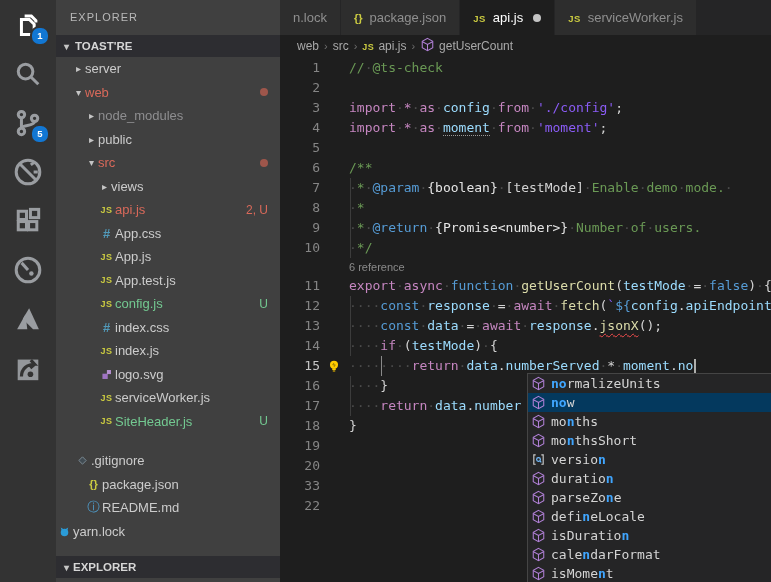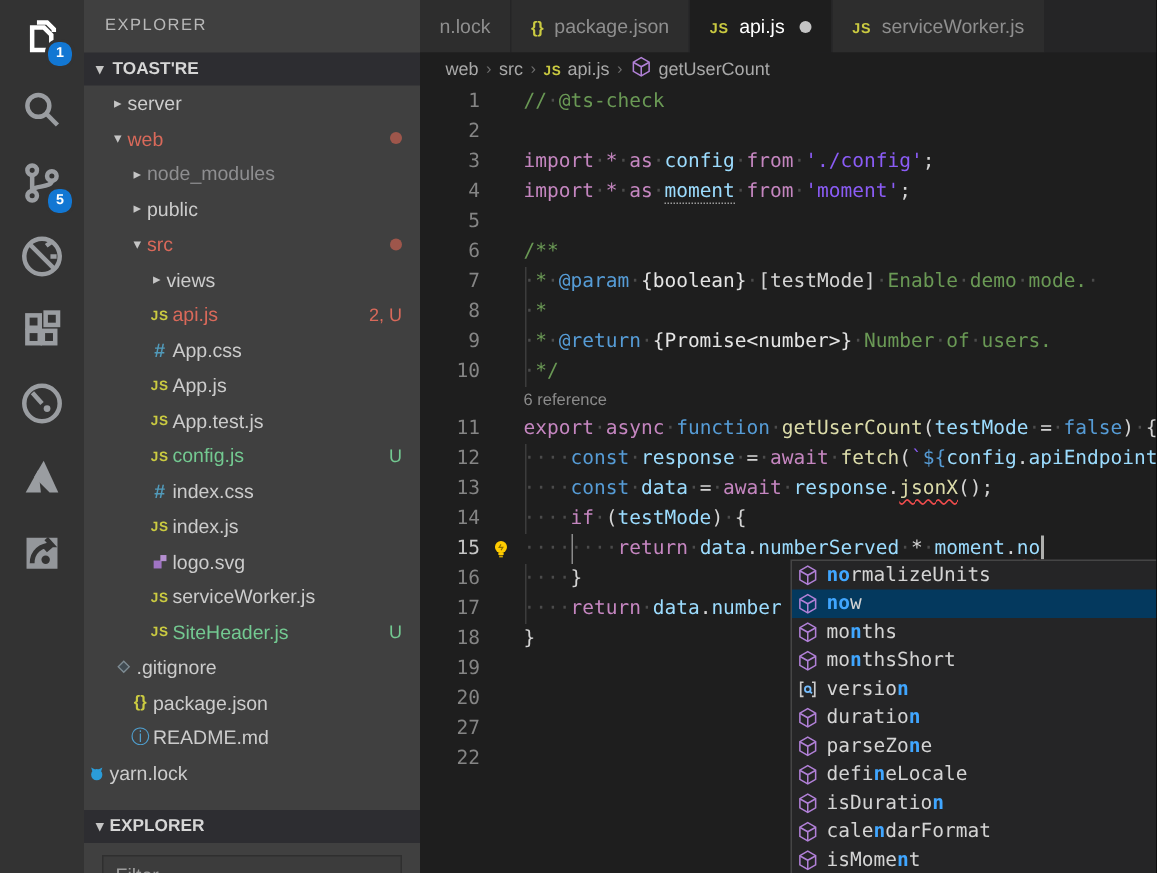--- a/index.html
+++ b/index.html
@@ -237,21 +237,21 @@
           </span>
           <span class="c-default">serviceWorker.js</span>
         </div>
         <div class="trow" style="padding-left: 42px;">
           <span class="ficon">
             <span class="js-glyph">JS</span>
           </span>
           <span class="c-added">SiteHeader.js</span>
           <span class="tbadge b-added">U</span>
         </div>
-        <div class="trow" style="padding-left: 18px;">
+        <div class="trow" style="padding-left: 18px; margin-top: 16px;">
           <span class="ficon">
             <svg width="13" height="13" viewBox="0 0 16 16">
               <rect x="4.8" y="4.8" width="6.4" height="6.4" transform="rotate(45 8 8)" fill="#414b52" stroke="#7e8c94" stroke-width="1.1"></rect>
             </svg>
           </span>
           <span class="c-default">.gitignore</span>
         </div>
         <div class="trow" style="padding-left: 29px;">
           <span class="ficon">
             <span class="json-glyph">{}</span>
@@ -345,21 +345,21 @@
               <circle cx="8" cy="6.5" r="4.6" fill="#ffcc00"></circle>
               <rect x="6" y="10.6" width="4" height="2" fill="#ffcc00"></rect>
               <rect x="6.6" y="13" width="2.8" height="1.4" fill="#d5aa00"></rect>
               <path d="M8 4.5l-1.4 2.2h2.8L8 9" stroke="#8a6d00" stroke-width="0.9" fill="none"></path>
             </svg></span></div>
         <div class="cline"><span class="guide" style="left: 70px;"></span><span class="lnum">16</span><span class="ltext"><span class="tk-d"><span class="ws">·</span><span class="ws">·</span><span class="ws">·</span><span class="ws">·</span>}</span></span></div>
         <div class="cline"><span class="guide" style="left: 70px;"></span><span class="lnum">17</span><span class="ltext"><span class="tk-d"><span class="ws">·</span><span class="ws">·</span><span class="ws">·</span><span class="ws">·</span></span><span class="tk-k">return</span><span class="tk-d"><span class="ws">·</span></span><span class="tk-v">data</span><span class="tk-d">.</span><span class="tk-v">number</span></span></div>
         <div class="cline"><span class="lnum">18</span><span class="ltext"><span class="tk-d">}</span></span></div>
         <div class="cline"><span class="lnum">19</span><span class="ltext"></span></div>
         <div class="cline"><span class="lnum">20</span><span class="ltext"></span></div>
-        <div class="cline"><span class="lnum">27</span><span class="ltext"></span></div>
+        <div class="cline"><span class="lnum">33</span><span class="ltext"></span></div>
         <div class="cline"><span class="lnum">22</span><span class="ltext"></span></div>
         <div class="suggest">
           <div class="s-item"><span class="s-icon"><svg width="15" height="15" viewBox="0 0 16 16">
                 <path d="M8 1.5L13.6 4.7v6.6L8 14.5 2.4 11.3V4.7z" fill="none" stroke="#b180d7" stroke-width="1.1"></path>
                 <path d="M2.6 5L8 8l5.4-3M8 8v6.3" fill="none" stroke="#b180d7" stroke-width="1.1"></path>
               </svg></span><span><span class="hl">no</span>rmalizeUnits</span></div>
           <div class="s-item selected"><span class="s-icon"><svg width="15" height="15" viewBox="0 0 16 16">
                 <path d="M8 1.5L13.6 4.7v6.6L8 14.5 2.4 11.3V4.7z" fill="none" stroke="#b180d7" stroke-width="1.1"></path>
                 <path d="M2.6 5L8 8l5.4-3M8 8v6.3" fill="none" stroke="#b180d7" stroke-width="1.1"></path>
               </svg></span><span><span class="hl">no</span>w</span></div>

